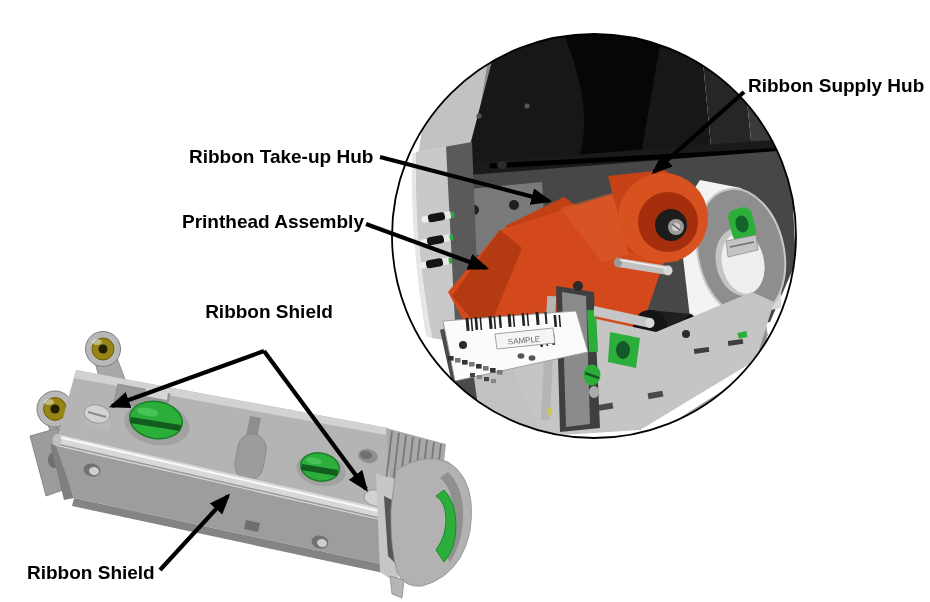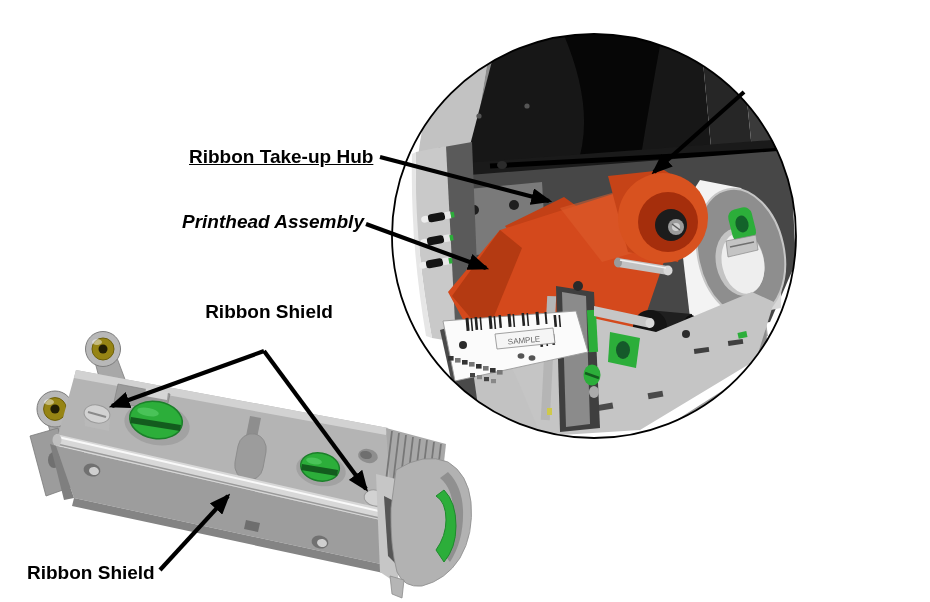--- a/index.html
+++ b/index.html
@@ -309,20 +309,21 @@
   <g stroke="#000" stroke-width="4.2" fill="none">
     <line x1="380" y1="157" x2="549" y2="201" marker-end="url(#ah)"></line>
     <line x1="366" y1="224" x2="486" y2="268" marker-end="url(#ah)"></line>
     <line x1="744" y1="92" x2="654" y2="172" marker-end="url(#ah)"></line>
     <line x1="264" y1="351" x2="112" y2="406" marker-end="url(#ah)"></line>
     <line x1="264" y1="351" x2="366" y2="489" marker-end="url(#ah)"></line>
     <line x1="160" y1="570" x2="228" y2="496" marker-end="url(#ah)"></line>
   </g>
 </svg>
 
-<div class="callout" style="left:189px;top:145px;text-decoration:underline;">Ribbon Take-up Hub</div>
-<div class="callout" style="left:182px;top:210px;font-style:italic;">Printhead Assembly</div>
+<div class="callout" style="left:748px;top:74px;">Ribbon Supply Hub</div>
+<div class="callout" style="left:189px;top:145px;">Ribbon Take-up Hub</div>
+<div class="callout" style="left:182px;top:210px;">Printhead Assembly</div>
 <div class="callout center" style="left:149px;top:300px;width:240px;">
   <div>Ribbon Shield</div>
 </div>
 <div class="callout" style="left:27px;top:561px;">Ribbon Shield</div>
 
 </div>
 
 </body></html>

